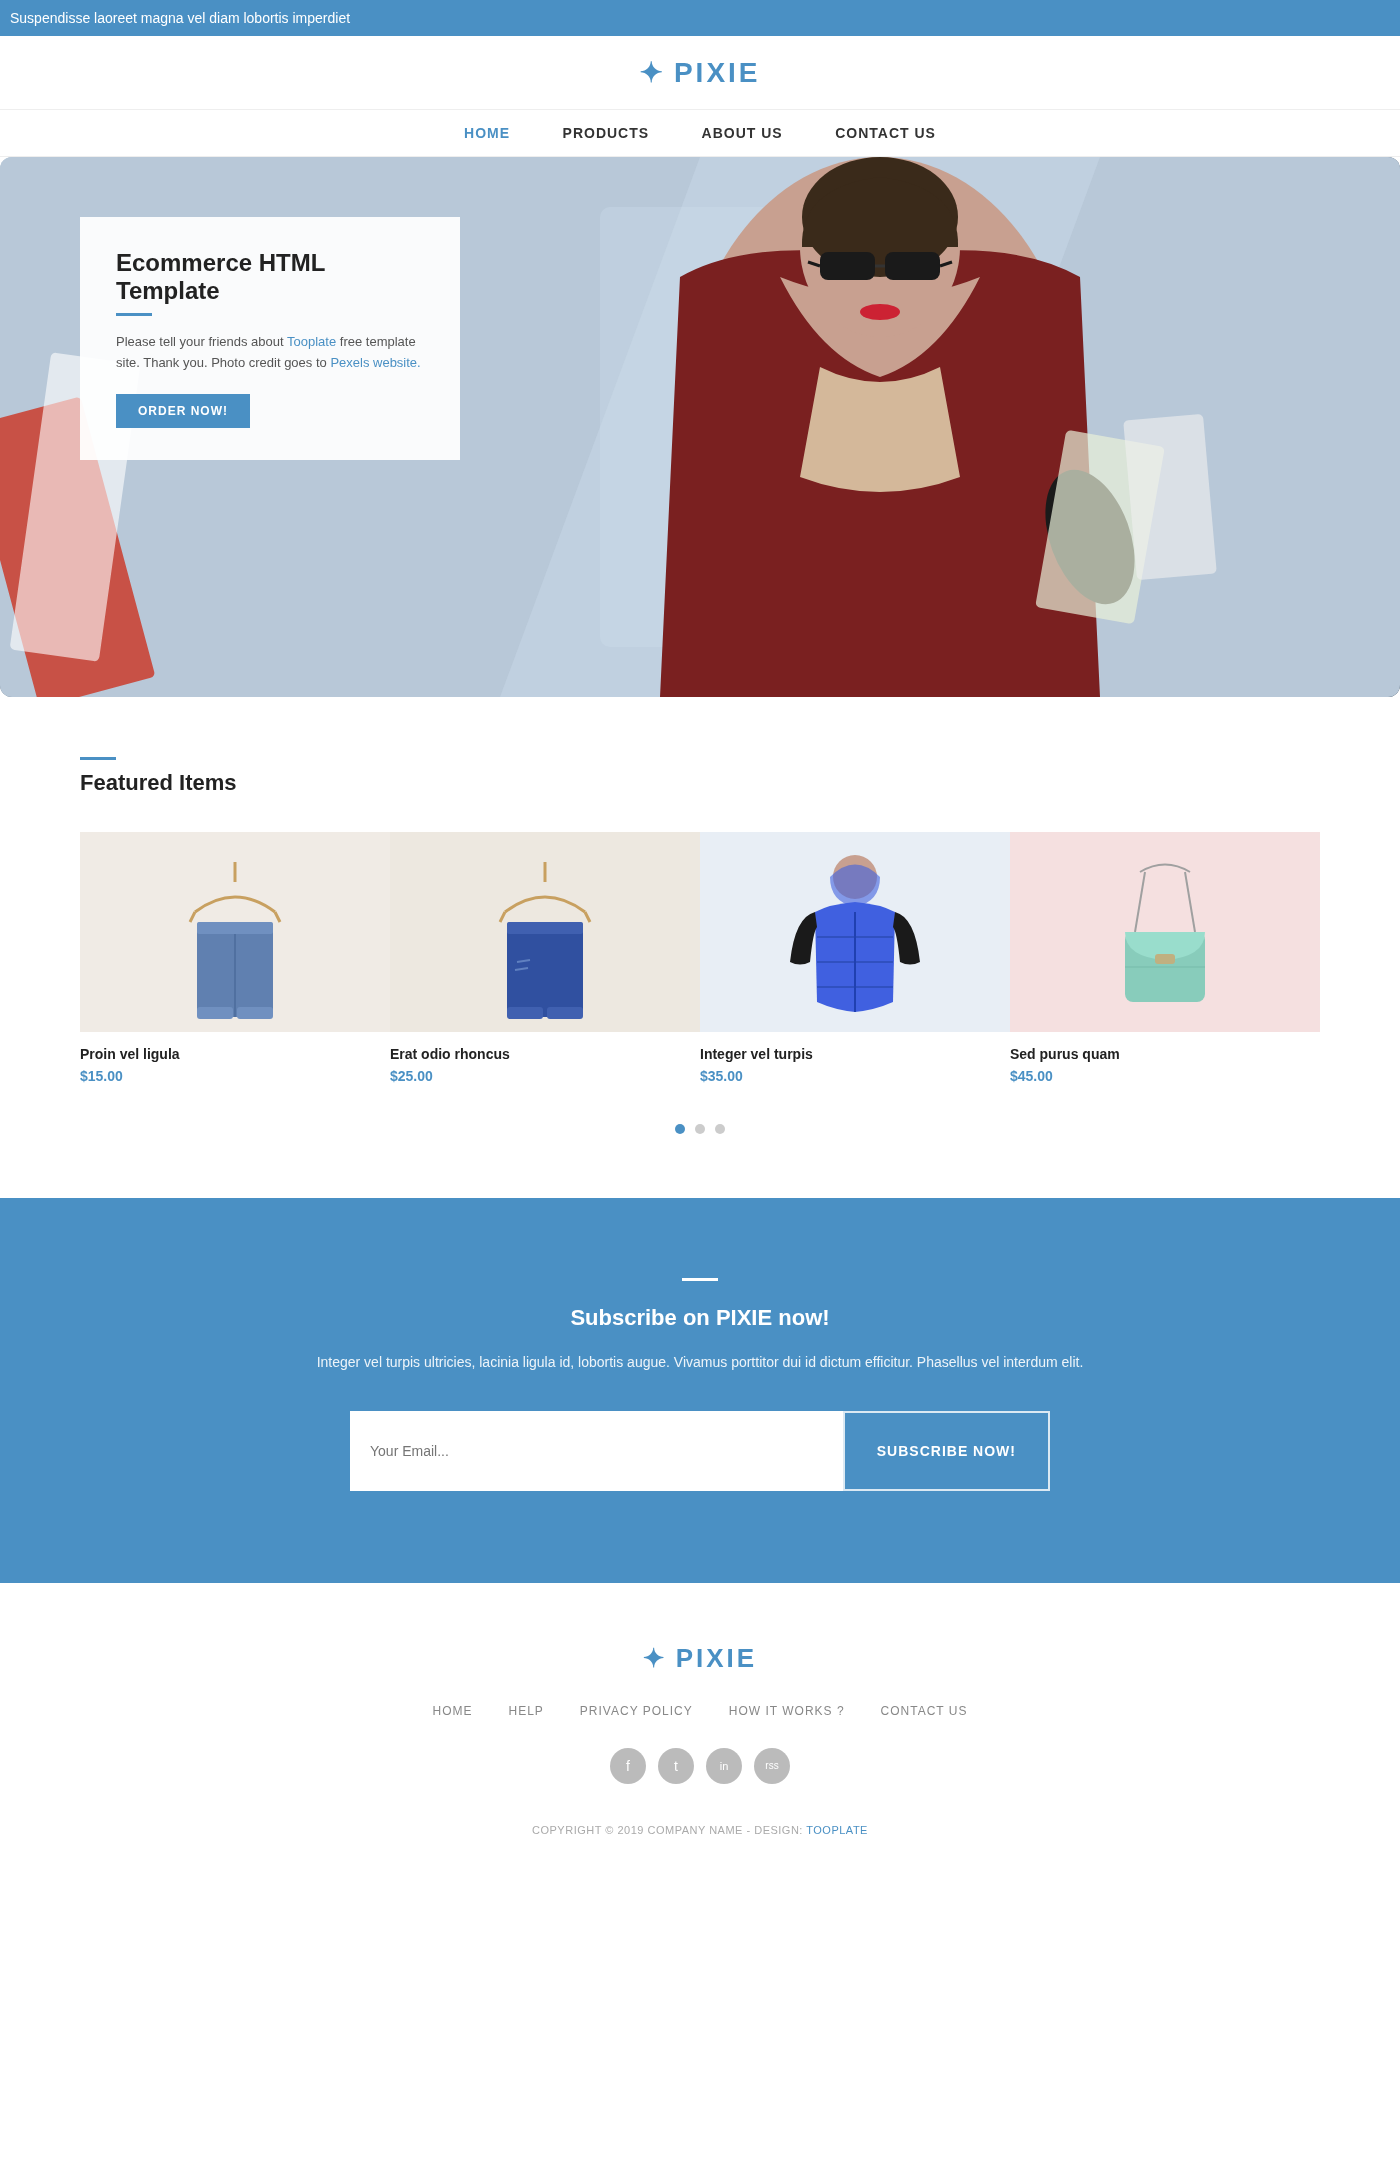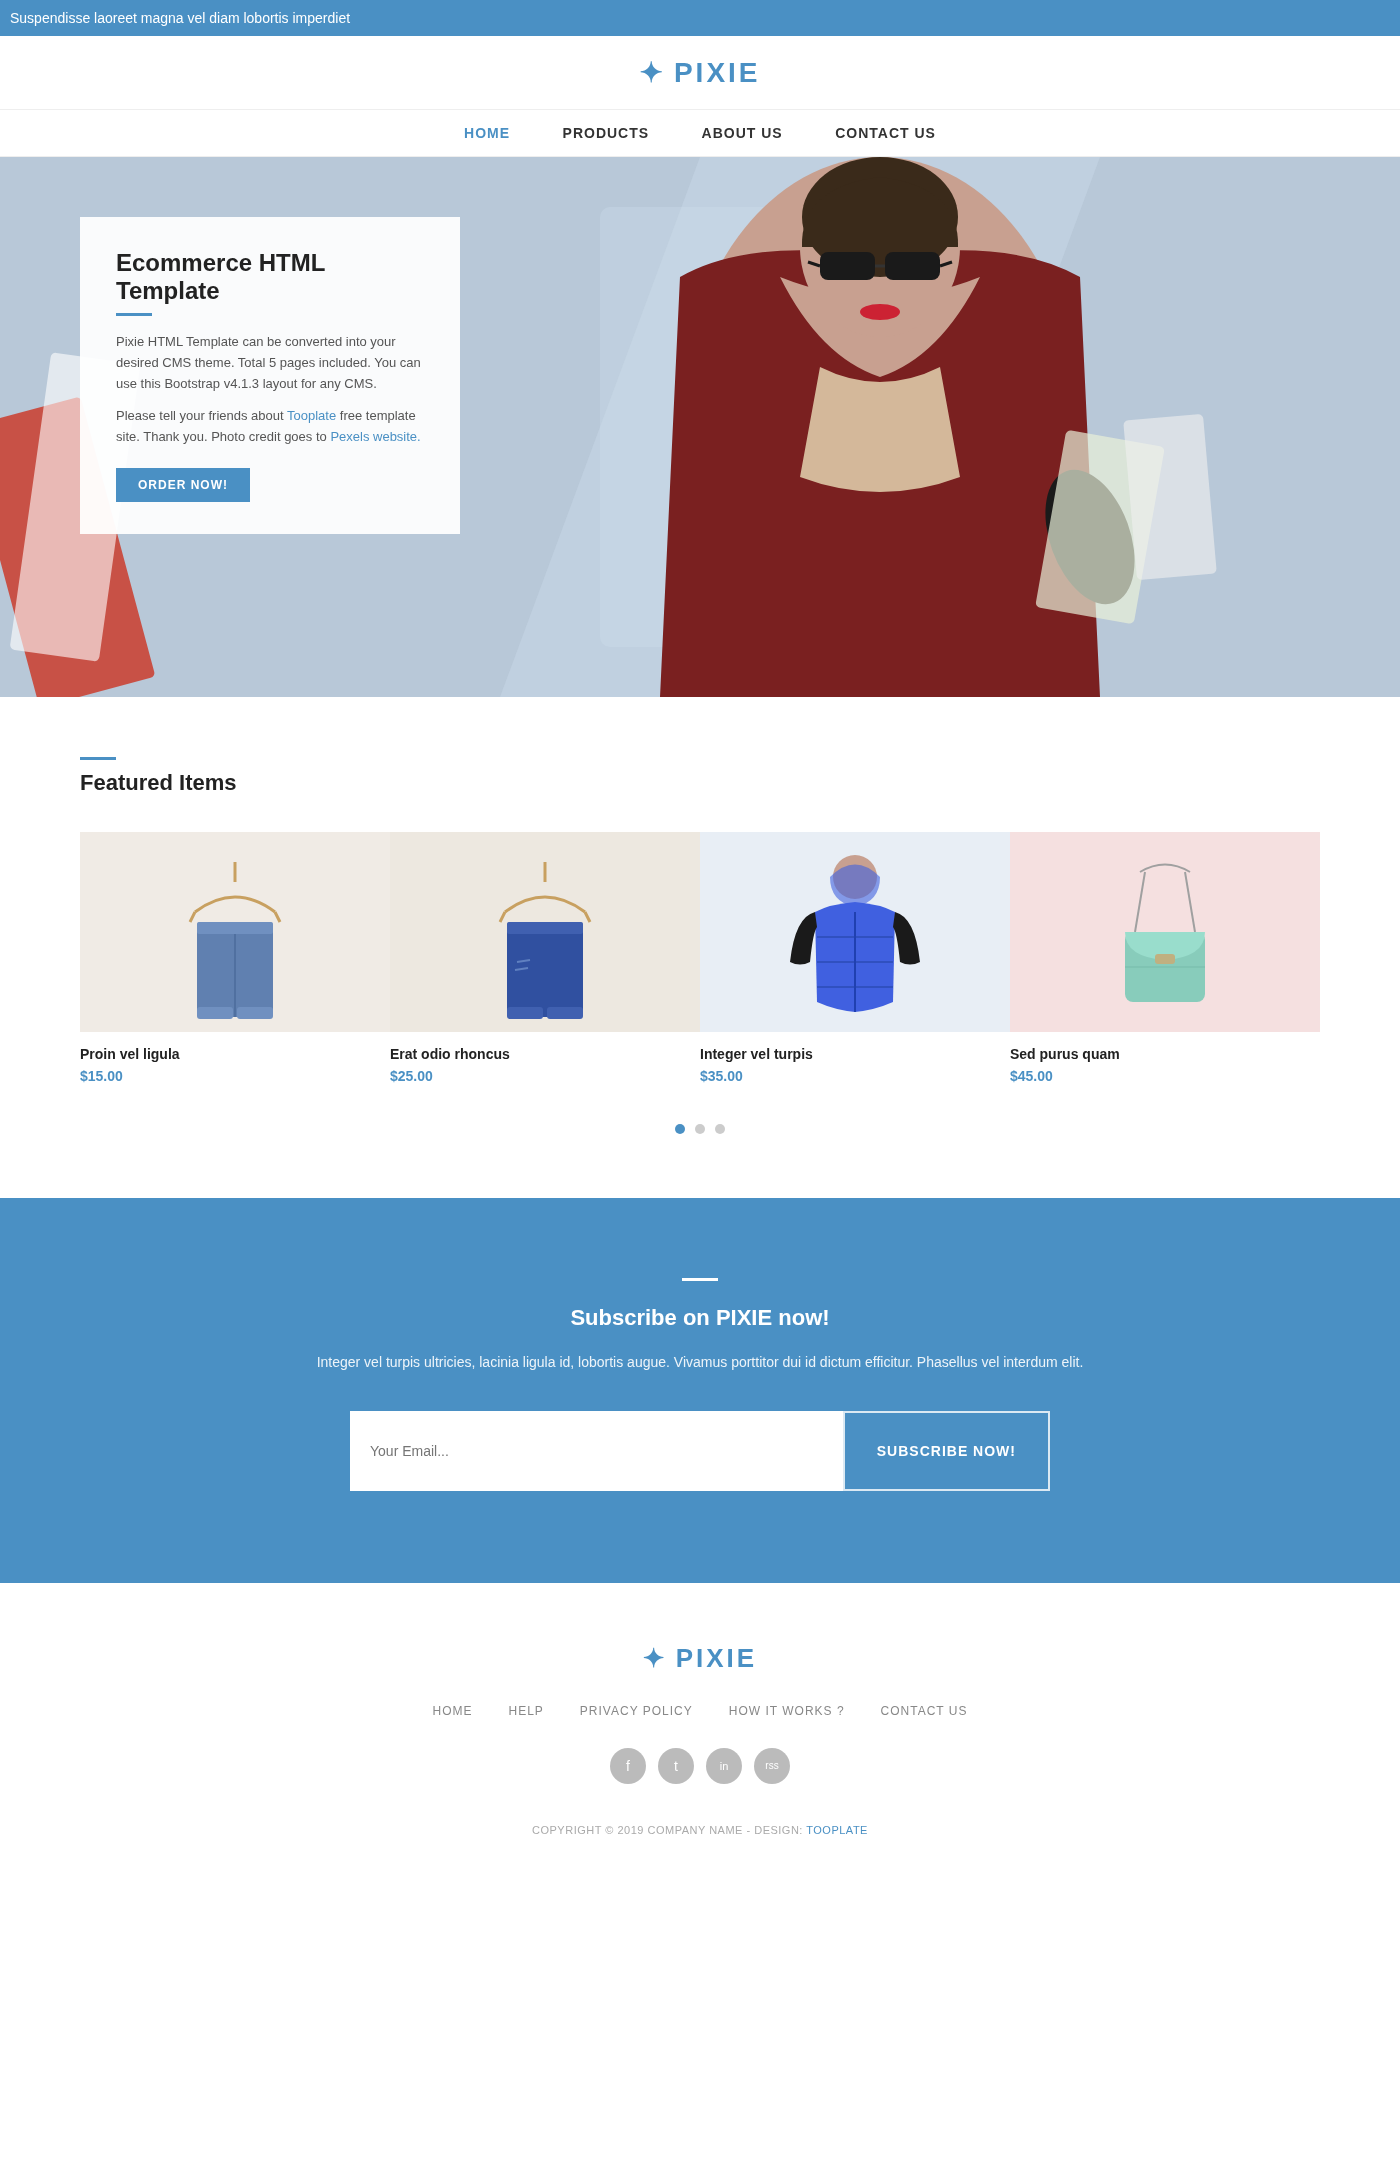--- a/index.html
+++ b/index.html
@@ -51,20 +51,21 @@
       color: #4a90c4;
     }
 
     
     .hero {
       position: relative;
       width: 100%;
       height: 540px;
       background: linear-gradient(135deg, #b0c4d8 0%, #c8d8e8 30%, #a8b8c8 60%, #8898a8 100%);
       overflow: hidden;
+      border-radius: 12px;
     }
     .hero-bg {
       position: absolute;
       top: 0; left: 0; right: 0; bottom: 0;
       background: linear-gradient(160deg, #c5d5e0 0%, #8090a0 40%, #607080 70%, #405060 100%);
     }
     .hero-overlay {
       position: absolute;
       top: 60px;
       left: 80px;
@@ -343,23 +344,20 @@
 
       <ellipse cx="1090" cy="380" rx="40" ry="70" fill="#1a1a1a" transform="rotate(-20,1090,380)"></ellipse>
 
       <rect x="1050" y="280" width="100" height="180" rx="5" fill="#e8f0d8" opacity="0.7" transform="rotate(10,1100,370)"></rect>
       <rect x="1130" y="260" width="80" height="160" rx="5" fill="#f0f0f0" opacity="0.6" transform="rotate(-5,1170,340)"></rect>
     </svg>
   </div>
   <div class="hero-overlay">
     <h1>Ecommerce HTML Template</h1>
     <div class="hero-accent-line"></div>
-    <p>
-      <span>Pixie HTML Template can be converted into your desired CMS theme. Total 5 pages included. You can use this Bootstrap v4.1.3 layout for any CMS.</span>
-    </p>
     <p>
       <span>Please tell your friends about </span><a href="#">Tooplate</a><span> free template site. Thank you. Photo credit goes to </span><a href="#">Pexels website.</a>
     </p>
     <button class="hero-btn">ORDER NOW!</button>
   </div>
 </div>
 
 <div class="featured-section">
   <div class="section-accent"></div>
   <div class="section-title">Featured Items</div>

